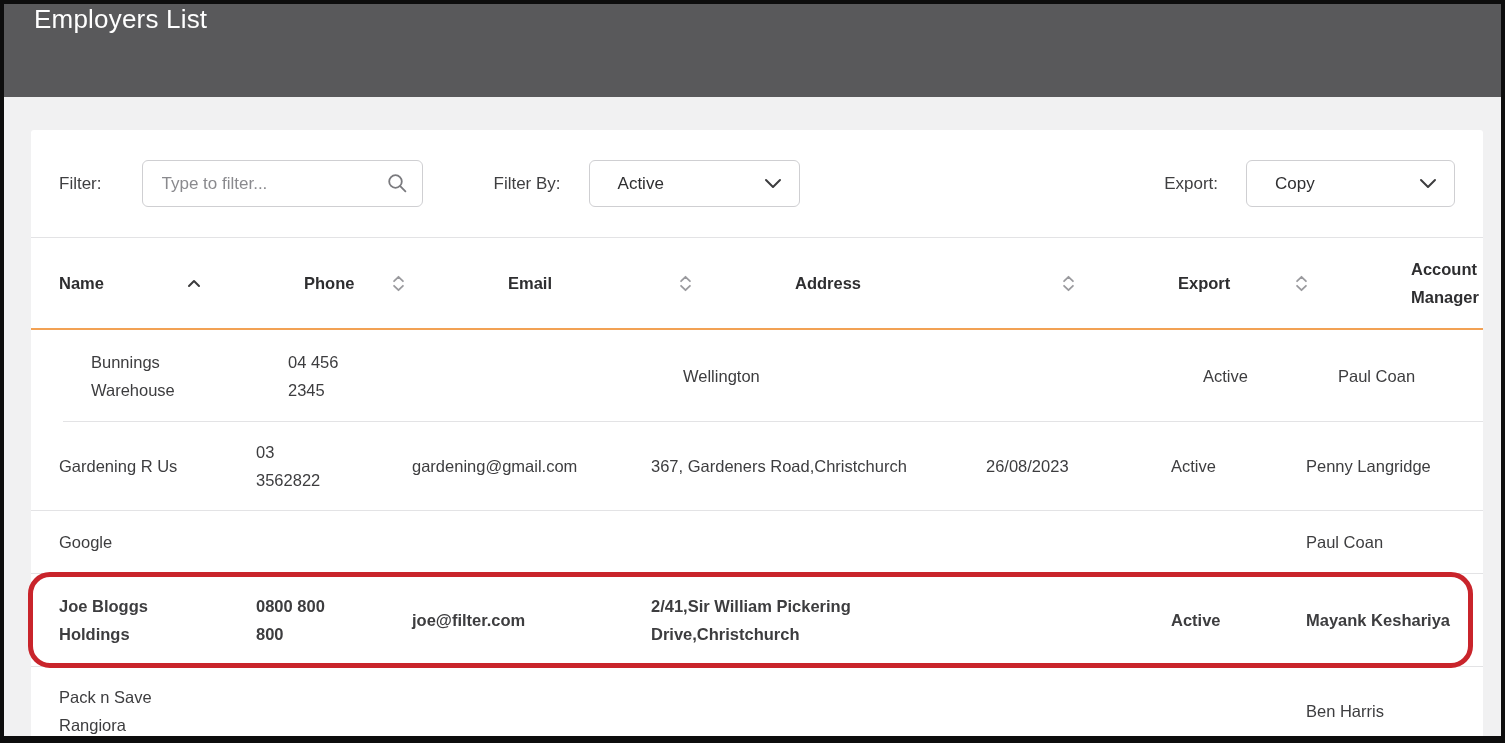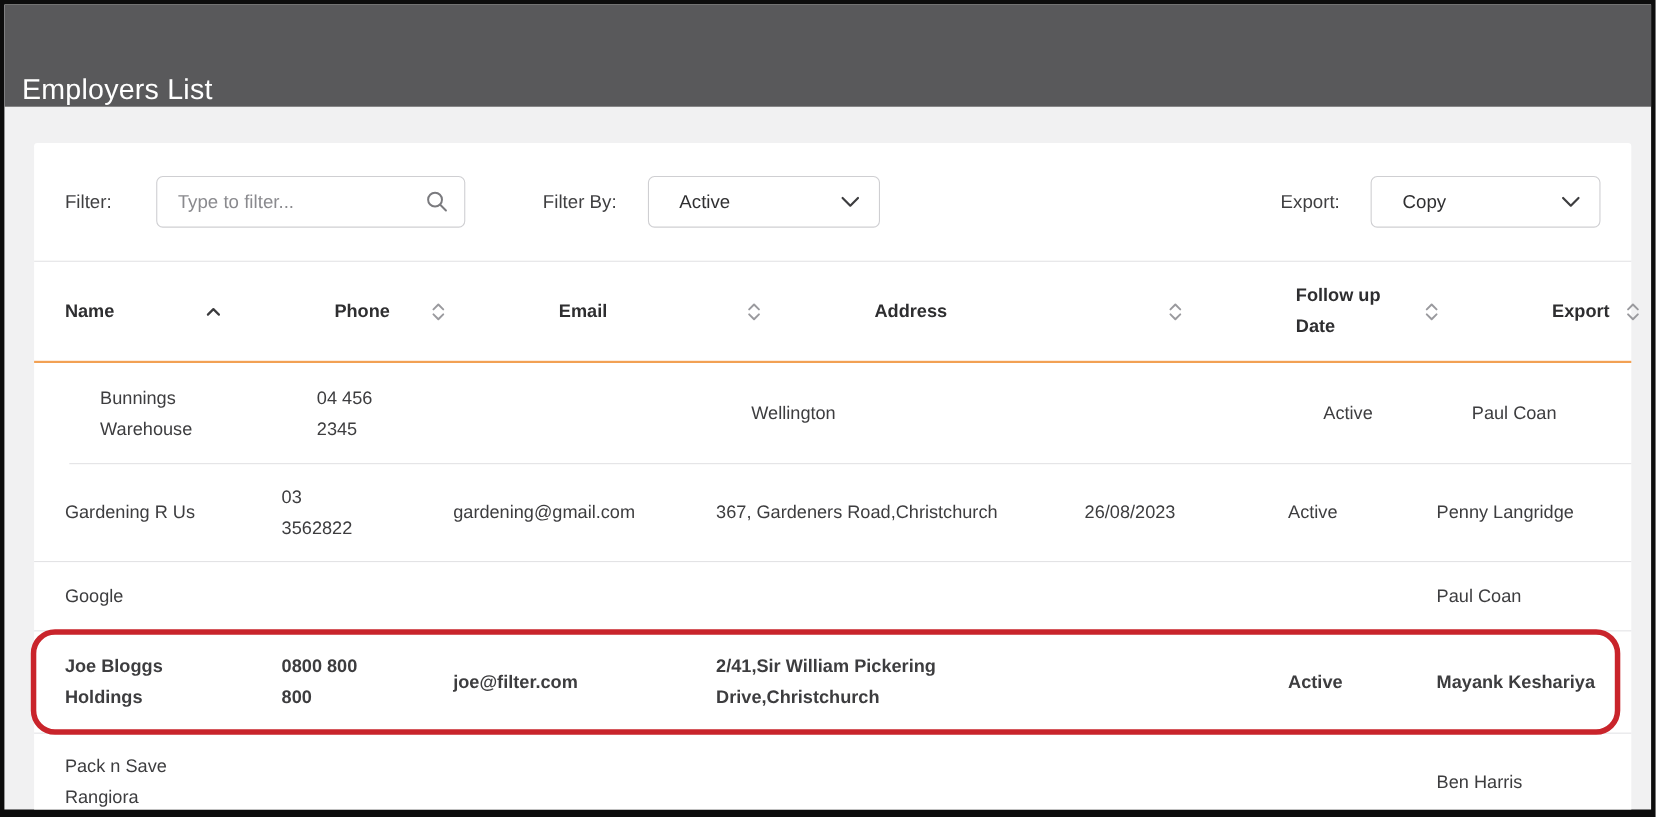--- a/index.html
+++ b/index.html
@@ -13,22 +13,22 @@
     border: 4px solid #0d0d0d;
     border-bottom-width: 7px;
     background: #f1f1f2;
     overflow: hidden;
   }
   
   .topbar {
     height: 93px;
     background: #59595b;
     display: flex;
-    align-items: flex-end;
-    padding-left: 16px;
+    align-items: flex-start;
+    padding-left: 30px;
   }
   .topbar h1 {
     color: #ffffff;
     font-size: 26px;
     font-weight: 400;
     letter-spacing: 0.2px;
   }
   
   .card {
     margin: 33px 18px 0 27px;
@@ -215,31 +215,20 @@
         <span class="th-label">Address</span>
         <span class="sort-stack">
           <svg width="13" height="8" viewBox="0 0 14 9">
               <polyline points="2,7 7,2 12,7" fill="none" stroke="#9a9a9e" stroke-width="2" stroke-linecap="round" stroke-linejoin="round"></polyline>
             </svg>
           <svg width="13" height="8" viewBox="0 0 14 9">
               <polyline points="2,2 7,7 12,2" fill="none" stroke="#9a9a9e" stroke-width="2" stroke-linecap="round" stroke-linejoin="round"></polyline>
             </svg>
         </span>
       </div>
-      <div class="th th-followup">
-        <span class="th-label">Follow up Date</span>
-        <span class="sort-stack">
-          <svg width="13" height="8" viewBox="0 0 14 9">
-              <polyline points="2,7 7,2 12,7" fill="none" stroke="#9a9a9e" stroke-width="2" stroke-linecap="round" stroke-linejoin="round"></polyline>
-            </svg>
-          <svg width="13" height="8" viewBox="0 0 14 9">
-              <polyline points="2,2 7,7 12,2" fill="none" stroke="#9a9a9e" stroke-width="2" stroke-linecap="round" stroke-linejoin="round"></polyline>
-            </svg>
-        </span>
-      </div>
       <div class="th">
         <span class="th-label">Export</span>
         <span class="sort-stack">
           <svg width="13" height="8" viewBox="0 0 14 9">
               <polyline points="2,7 7,2 12,7" fill="none" stroke="#9a9a9e" stroke-width="2" stroke-linecap="round" stroke-linejoin="round"></polyline>
             </svg>
           <svg width="13" height="8" viewBox="0 0 14 9">
               <polyline points="2,2 7,7 12,2" fill="none" stroke="#9a9a9e" stroke-width="2" stroke-linecap="round" stroke-linejoin="round"></polyline>
             </svg>
         </span>

